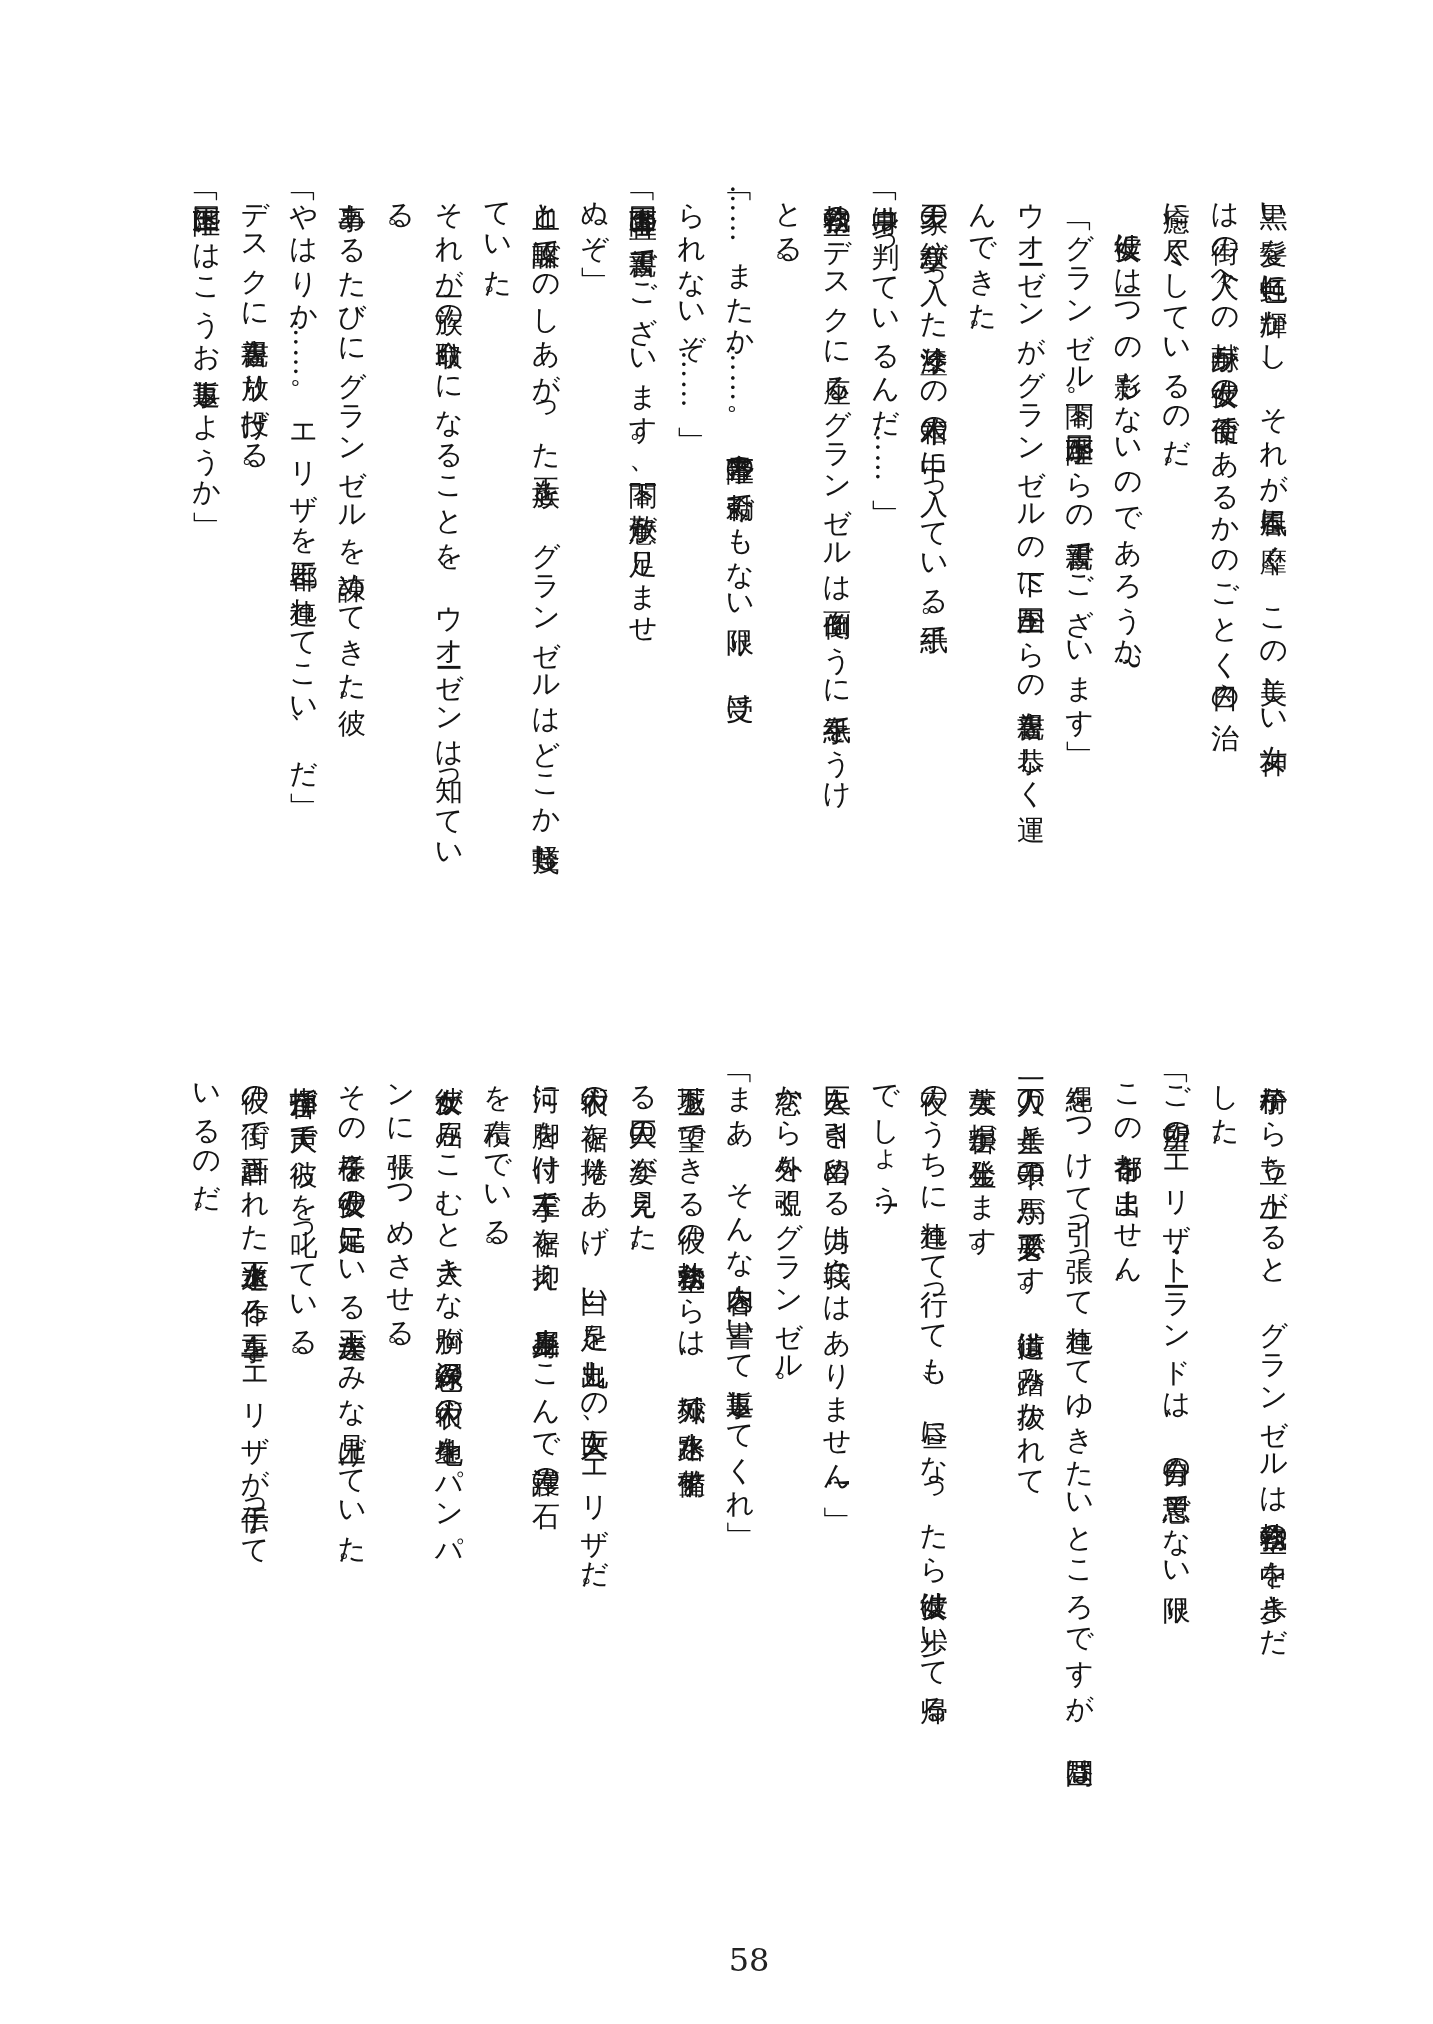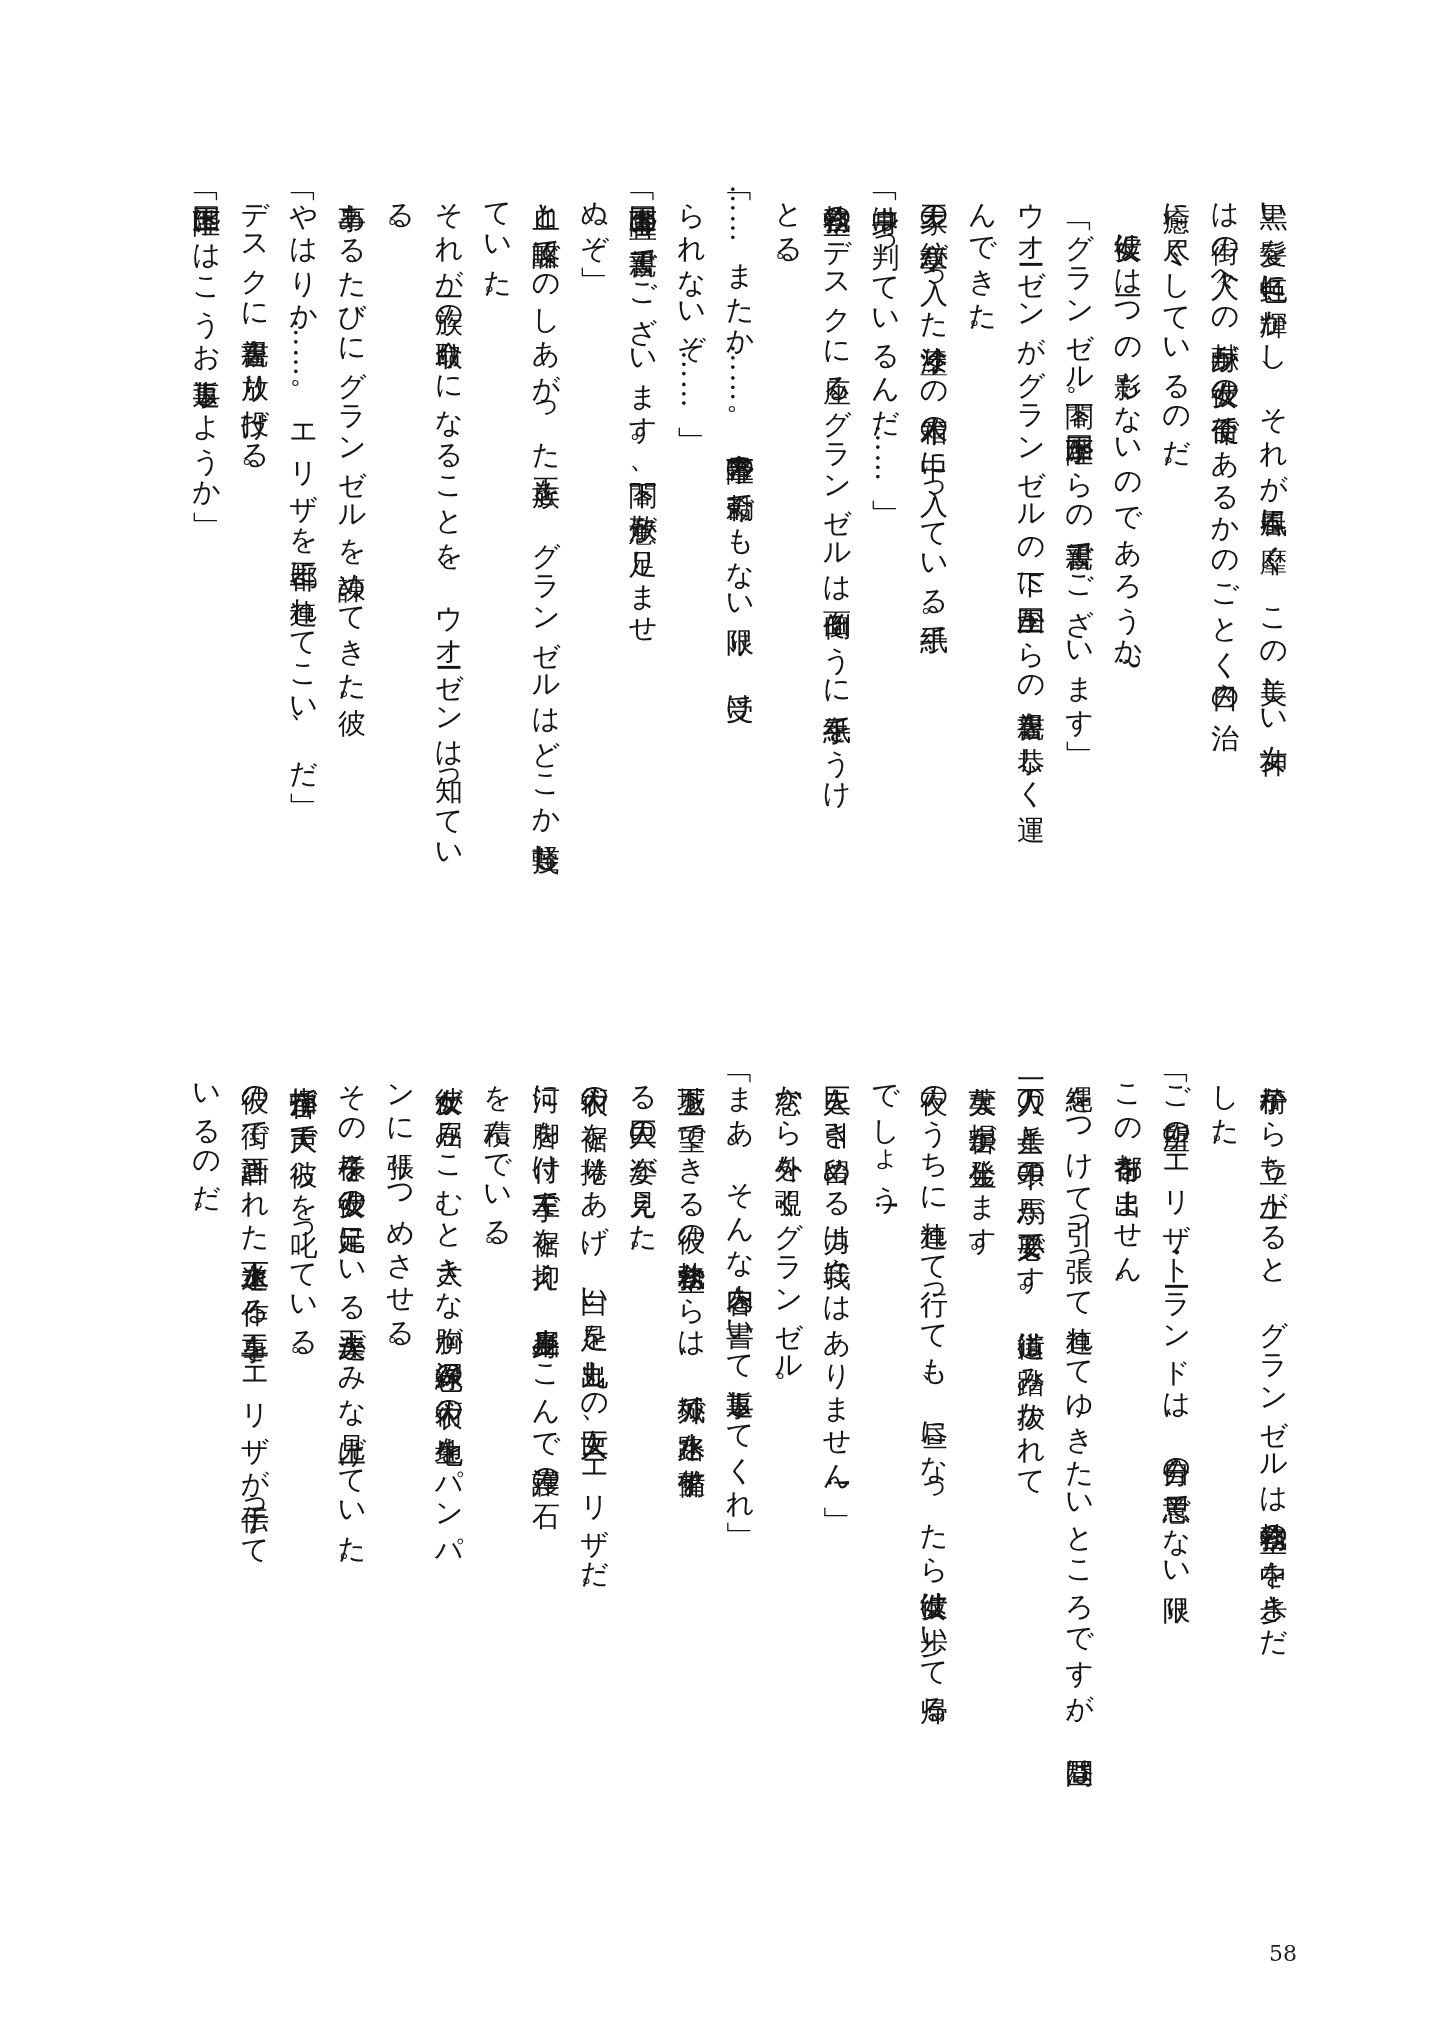--- a/index.html
+++ b/index.html
@@ -31,22 +31,22 @@
   .band-bottom { top: 1065px; }
   .tline {
     margin: 0;
     padding: 0;
   }
   .pagenum {
     position: absolute;
     top: 1941px;
     left: 201px;
     right: 136px;
-    text-align: right;
-    font-size: 22px;
+    text-align: center;
+    font-size: 32px;
     letter-spacing: normal;
     color: #222222;
   }
 </style>
 </head>
 <body>
 
 <div class="page">
   <div class="band band-top"><div class="tline">黒い髪を虹色に輝かし、それが春風に靡く。この美しい女神</div><div class="tline">は街の人々への献身が彼女の使命であるかのごとく日々の治</div><div class="tline">癒に尽くしているのだ。</div><div class="tline">　彼女には一つの影もないのであろうか?</div><div class="tline">　「グランゼル閣下。国王陛下からの親書でございます」</div><div class="tline">ウオーゼンがグランゼルの下に国王からの親書を恭しく運</div><div class="tline">んできた。</div><div class="tline">王家の紋章が入った漆塗りの木箱の中に入っている手紙。</div><div class="tline">「中身は判っているんだ……」</div><div class="tline">執務室のデスクに座るグランゼルは面倒そうに手紙をうけ</div><div class="tline">とる。</div><div class="tline">「……またか……。皇帝陛下の勅命でもない限り、受け</div><div class="tline">られないぞ……」</div><div class="tline">「国王陛下直々の親書でございます。閣下、敬意が足りませ</div><div class="tline">ぬぞ」</div><div class="tline">血と謀略でのしあがった王族を、グランゼルはどこか軽蔑し</div><div class="tline">ていた。</div><div class="tline">それが一族の命取りになることを、ウオーゼンは知ってい</div><div class="tline">る。</div><div class="tline">事あるたびにグランゼルを諌めてきた彼。</div><div class="tline">「やはりか……。エリザを王都に連れてこい、だ」</div><div class="tline">デスクに親書を放り投げる。</div><div class="tline">「国王陛下にはこうお返事しようか」</div></div>
   <div class="band band-bottom"><div class="tline">椅子から立ち上がると、グランゼルは執務室の中を歩きだ</div><div class="tline">した。</div><div class="tline">「ご所望のエリザ・トーランドは、自分の意思でない限り</div><div class="tline">この都市を出ません。</div><div class="tline">縄をつけて引っ張って連れてゆきたいところですが、昼間は</div><div class="tline">一万人の兵士と千頭の馬が必要です。街道は踏み抜かれて</div><div class="tline">莫大な損害が発生します。</div><div class="tline">夜のうちに連れて行っても、昼になったら彼女は歩いて帰る</div><div class="tline">でしょう!</div><div class="tline">巨人を引き留める力は我々にはありません!」</div><div class="tline">窓から外を覗くグランゼル。</div><div class="tline">「まあ、そんな内容を書いて返事してくれ」</div><div class="tline">城下を一望できる彼の執務室からは、城外で水路を整備す</div><div class="tline">る巨人の姿が見えた。</div><div class="tline">術衣の裾を捲りあげ、白い足を丸出しの女巨人、エリザだ。</div><div class="tline">河に脚を付け左手で裾を抑え、上半身屈みこんで護岸の石</div><div class="tline">を積んでいる。</div><div class="tline">彼女が屈みこむと大きな胸が深緑色の術衣の生地をパンパ</div><div class="tline">ンに張りつめさせる。</div><div class="tline">その様子を彼女の足元にいる工夫達がみな見上げていた。</div><div class="tline">指揮官が大声で彼らを叱っている。</div><div class="tline">彼の街で計画された上下水道を作る工事をエリザが手伝って</div><div class="tline">いるのだ。</div></div>

